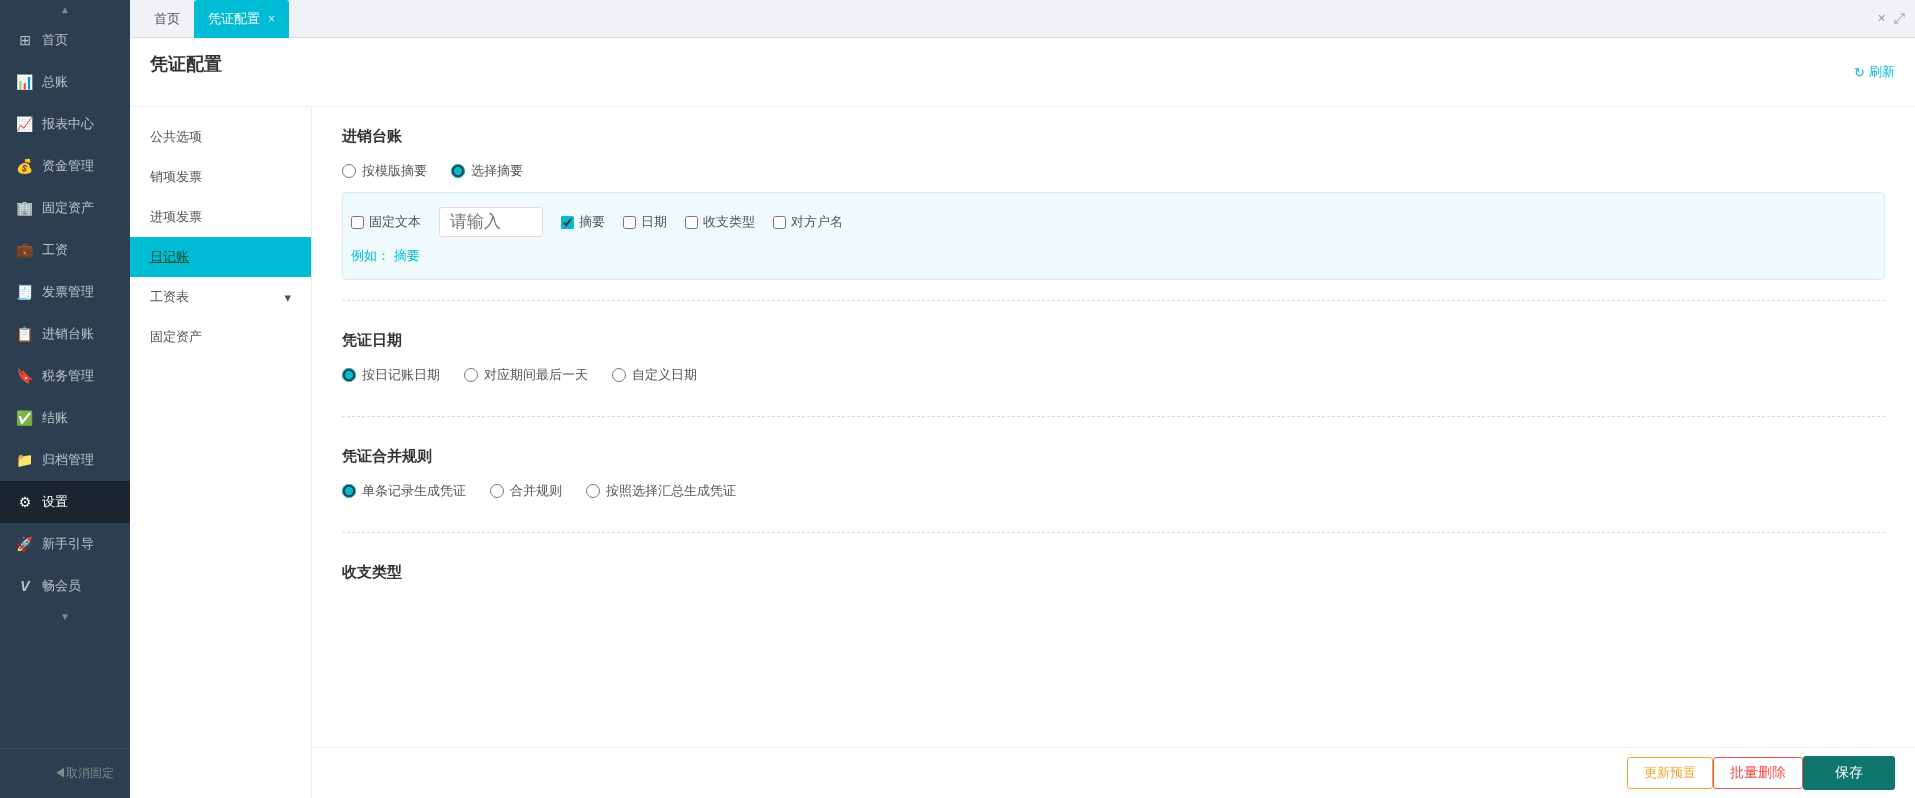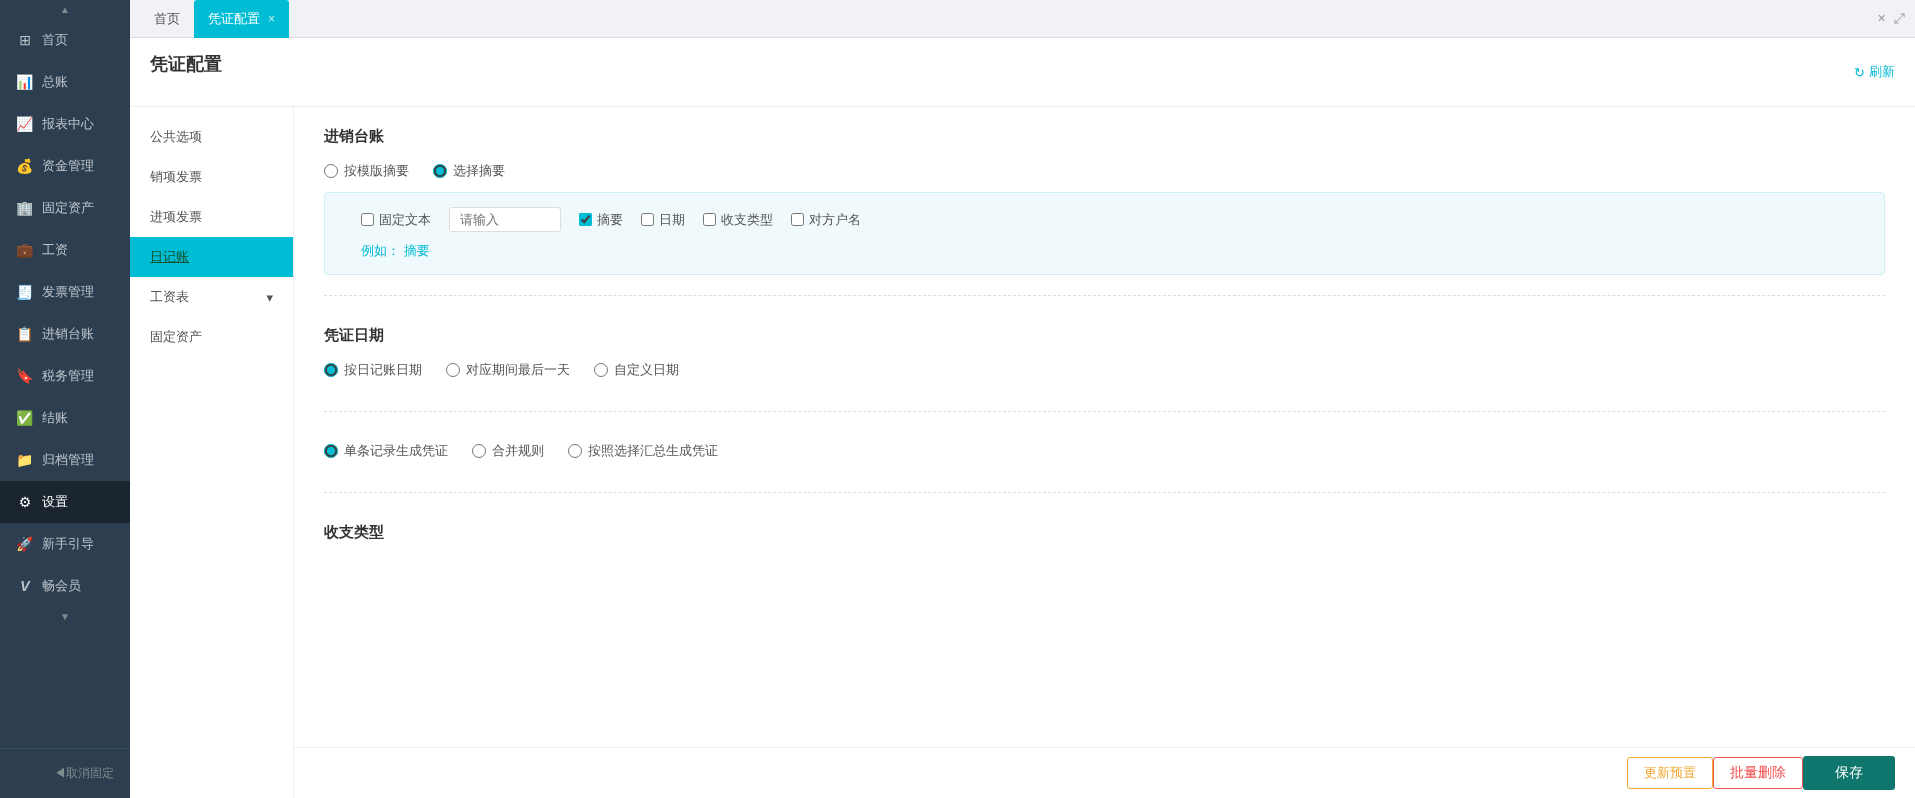--- a/index.html
+++ b/index.html
@@ -126,21 +126,21 @@
     
     .content-area {
       flex: 1;
       display: flex;
       overflow: hidden;
       background: #f0f2f5;
     }
 
     
     .left-nav {
-      width: 164px;
+      width: 182px;
       background: #fff;
       border-right: 1px solid #eee;
       padding: 10px 0;
       flex-shrink: 0;
     }
     .left-nav-item {
       padding: 11px 20px;
       cursor: pointer;
       color: #555;
       font-size: 13px;
@@ -197,21 +197,21 @@
       width: 14px;
       height: 14px;
       cursor: pointer;
     }
 
     
     .summary-config-box {
       background: #f0fafc;
       border: 1px solid #d0eef5;
       border-radius: 4px;
-      padding: 14px 36px;
+      padding: 14px 8px;
       margin-top: 3px;
     }
     .summary-options {
       display: flex;
       align-items: center;
       gap: 18px;
       flex-wrap: wrap;
     }
     .checkbox-option {
       display: flex;
@@ -224,23 +224,23 @@
     .checkbox-option input[type="checkbox"] {
       accent-color: #00bcd4;
       width: 13px;
       height: 13px;
       cursor: pointer;
     }
     .text-input {
       border: 1px solid #ddd;
       border-radius: 3px;
       padding: 4px 10px;
-      font-size: 13px;
+      font-size: 17px;
       color: #be185d;
-      width: 112px;
+      width: 104px;
       outline: none;
     }
     .example-text {
       margin-top: 10px;
       color: #00bcd4;
       font-size: 13px;
     }
 
     
     .bottom-bar {
@@ -470,20 +470,21 @@
               <span>对应期间最后一天</span>
             </label>
             <label class="radio-option">
               <input type="radio" name="voucher-date" style="">
               <span>自定义日期</span>
             </label>
           </div>
         </div>
 
         <div class="section">
+          <div class="section-title">凭证合并规则</div>
           <div class="radio-group">
             <label class="radio-option">
               <input type="radio" name="merge-rule" checked="" style="">
               <span>单条记录生成凭证</span>
             </label>
             <label class="radio-option">
               <input type="radio" name="merge-rule" style="">
               <span>合并规则</span>
             </label>
             <label class="radio-option">

